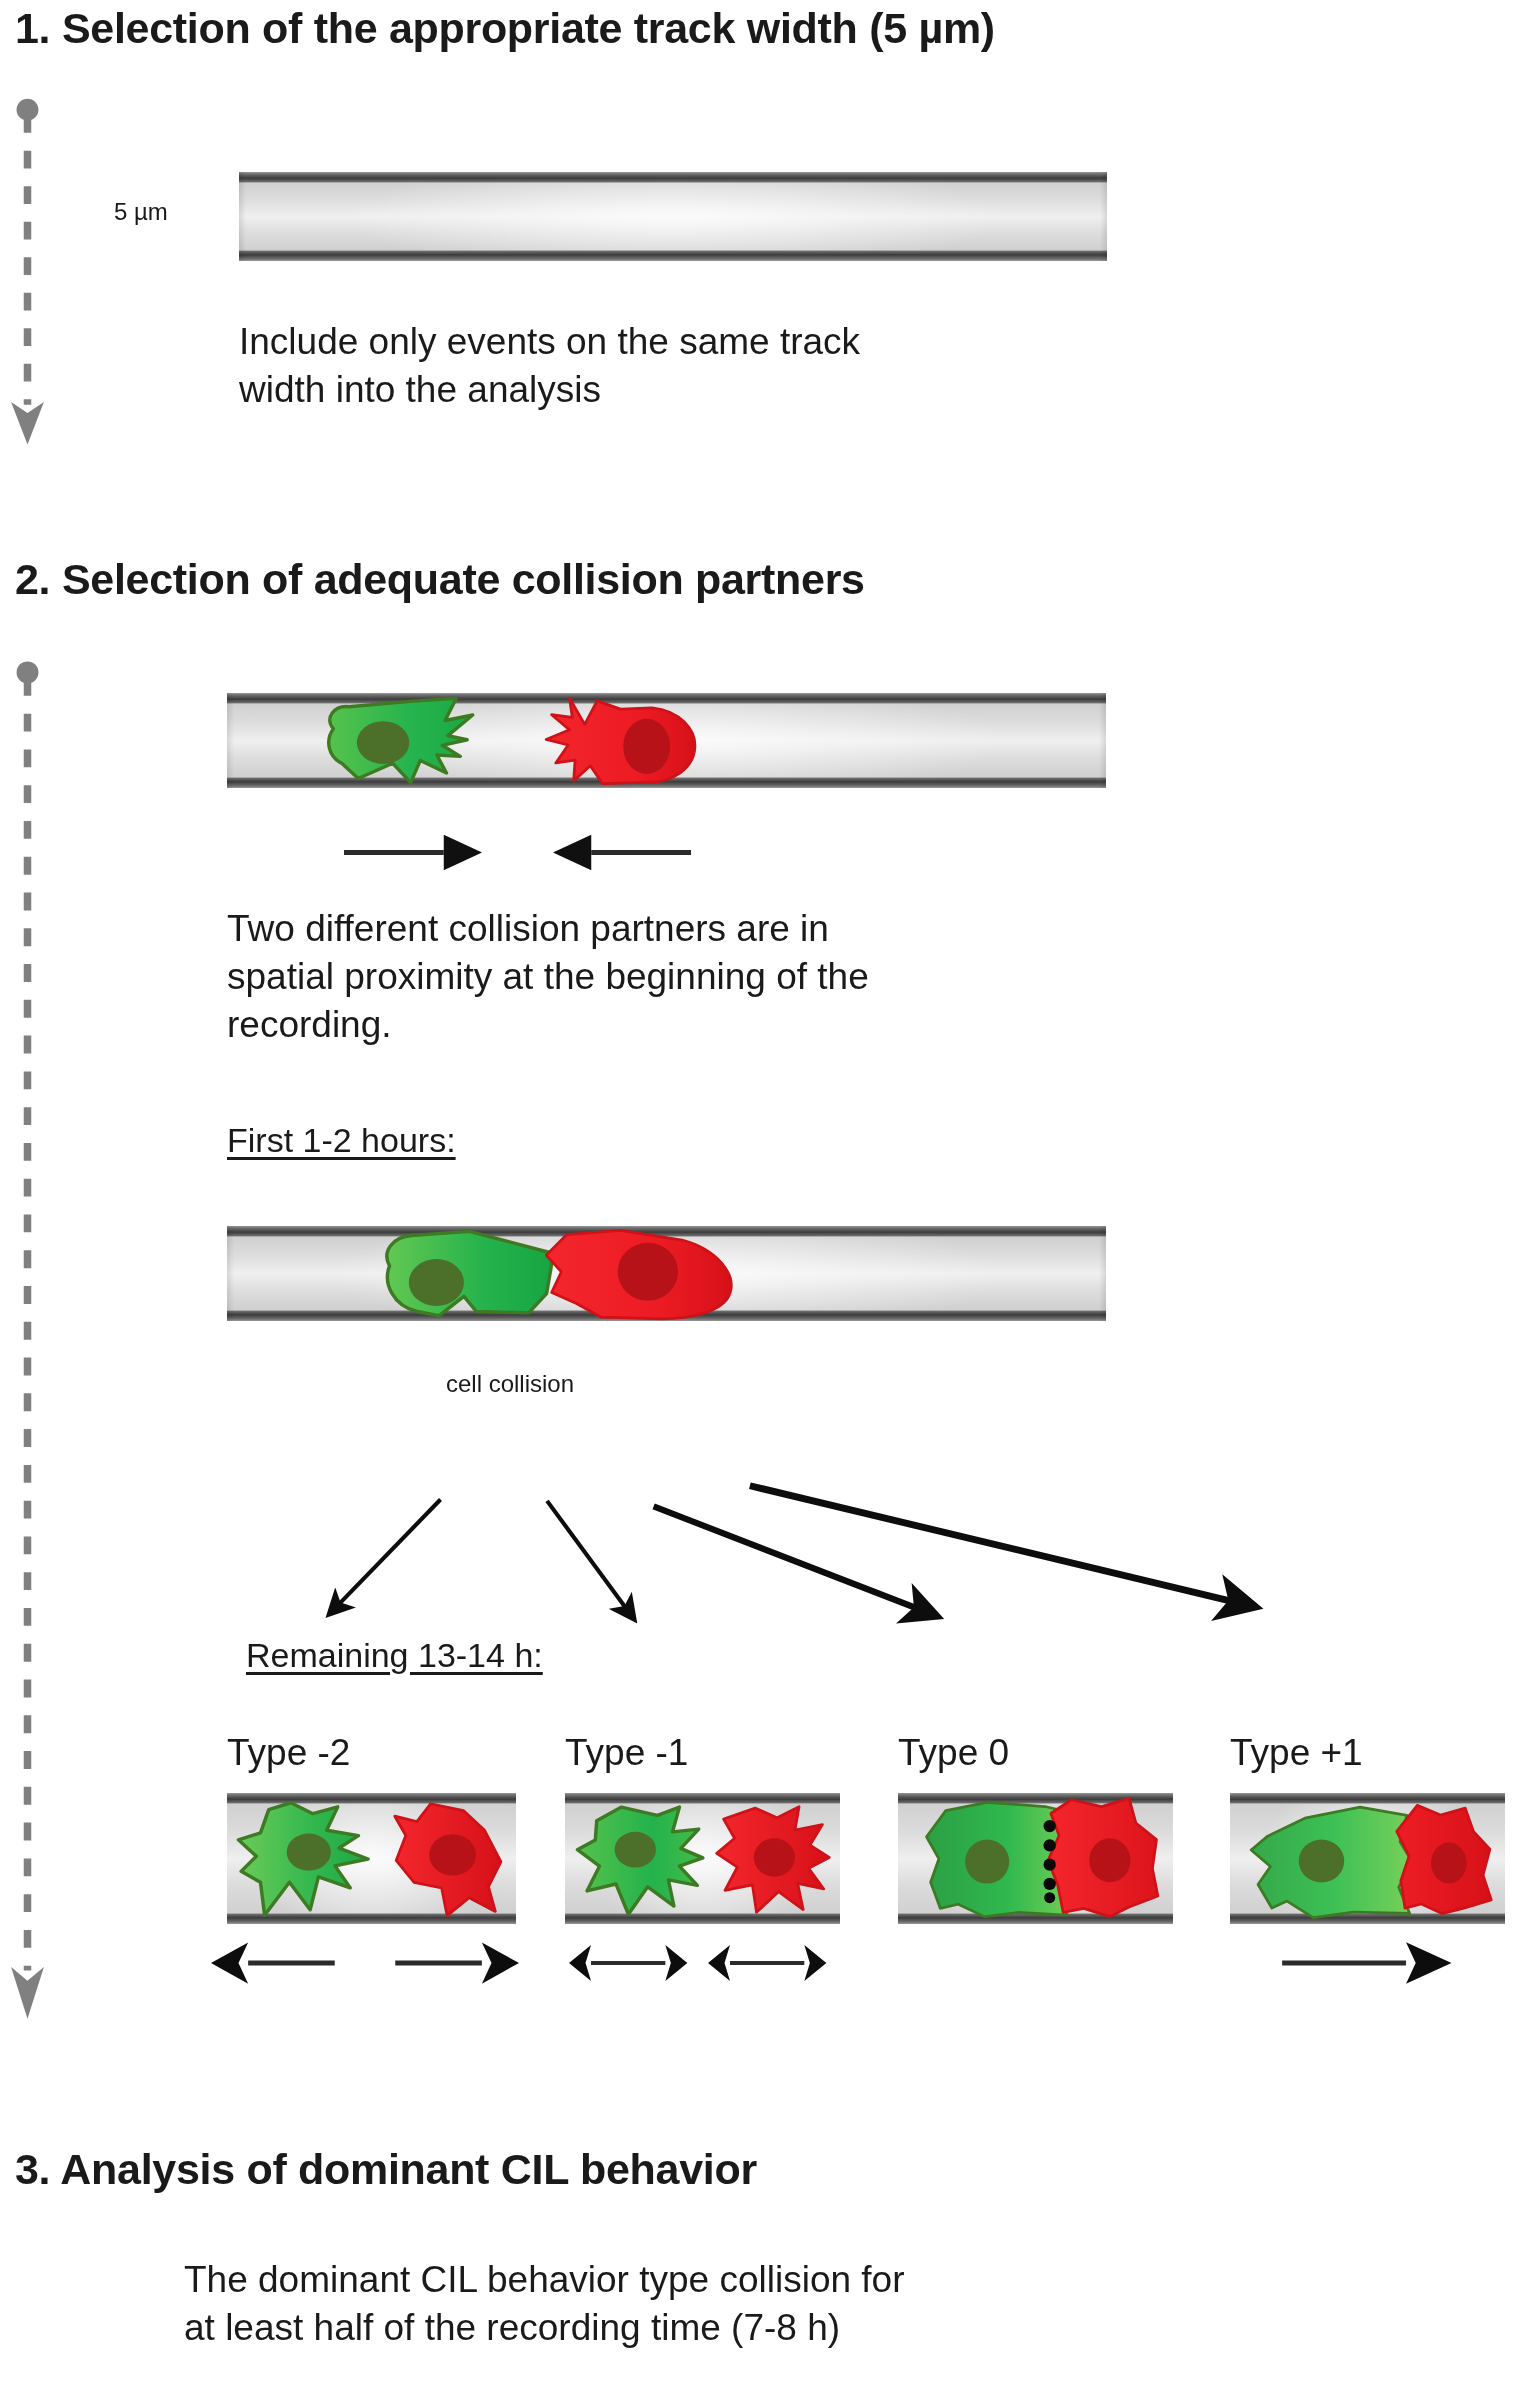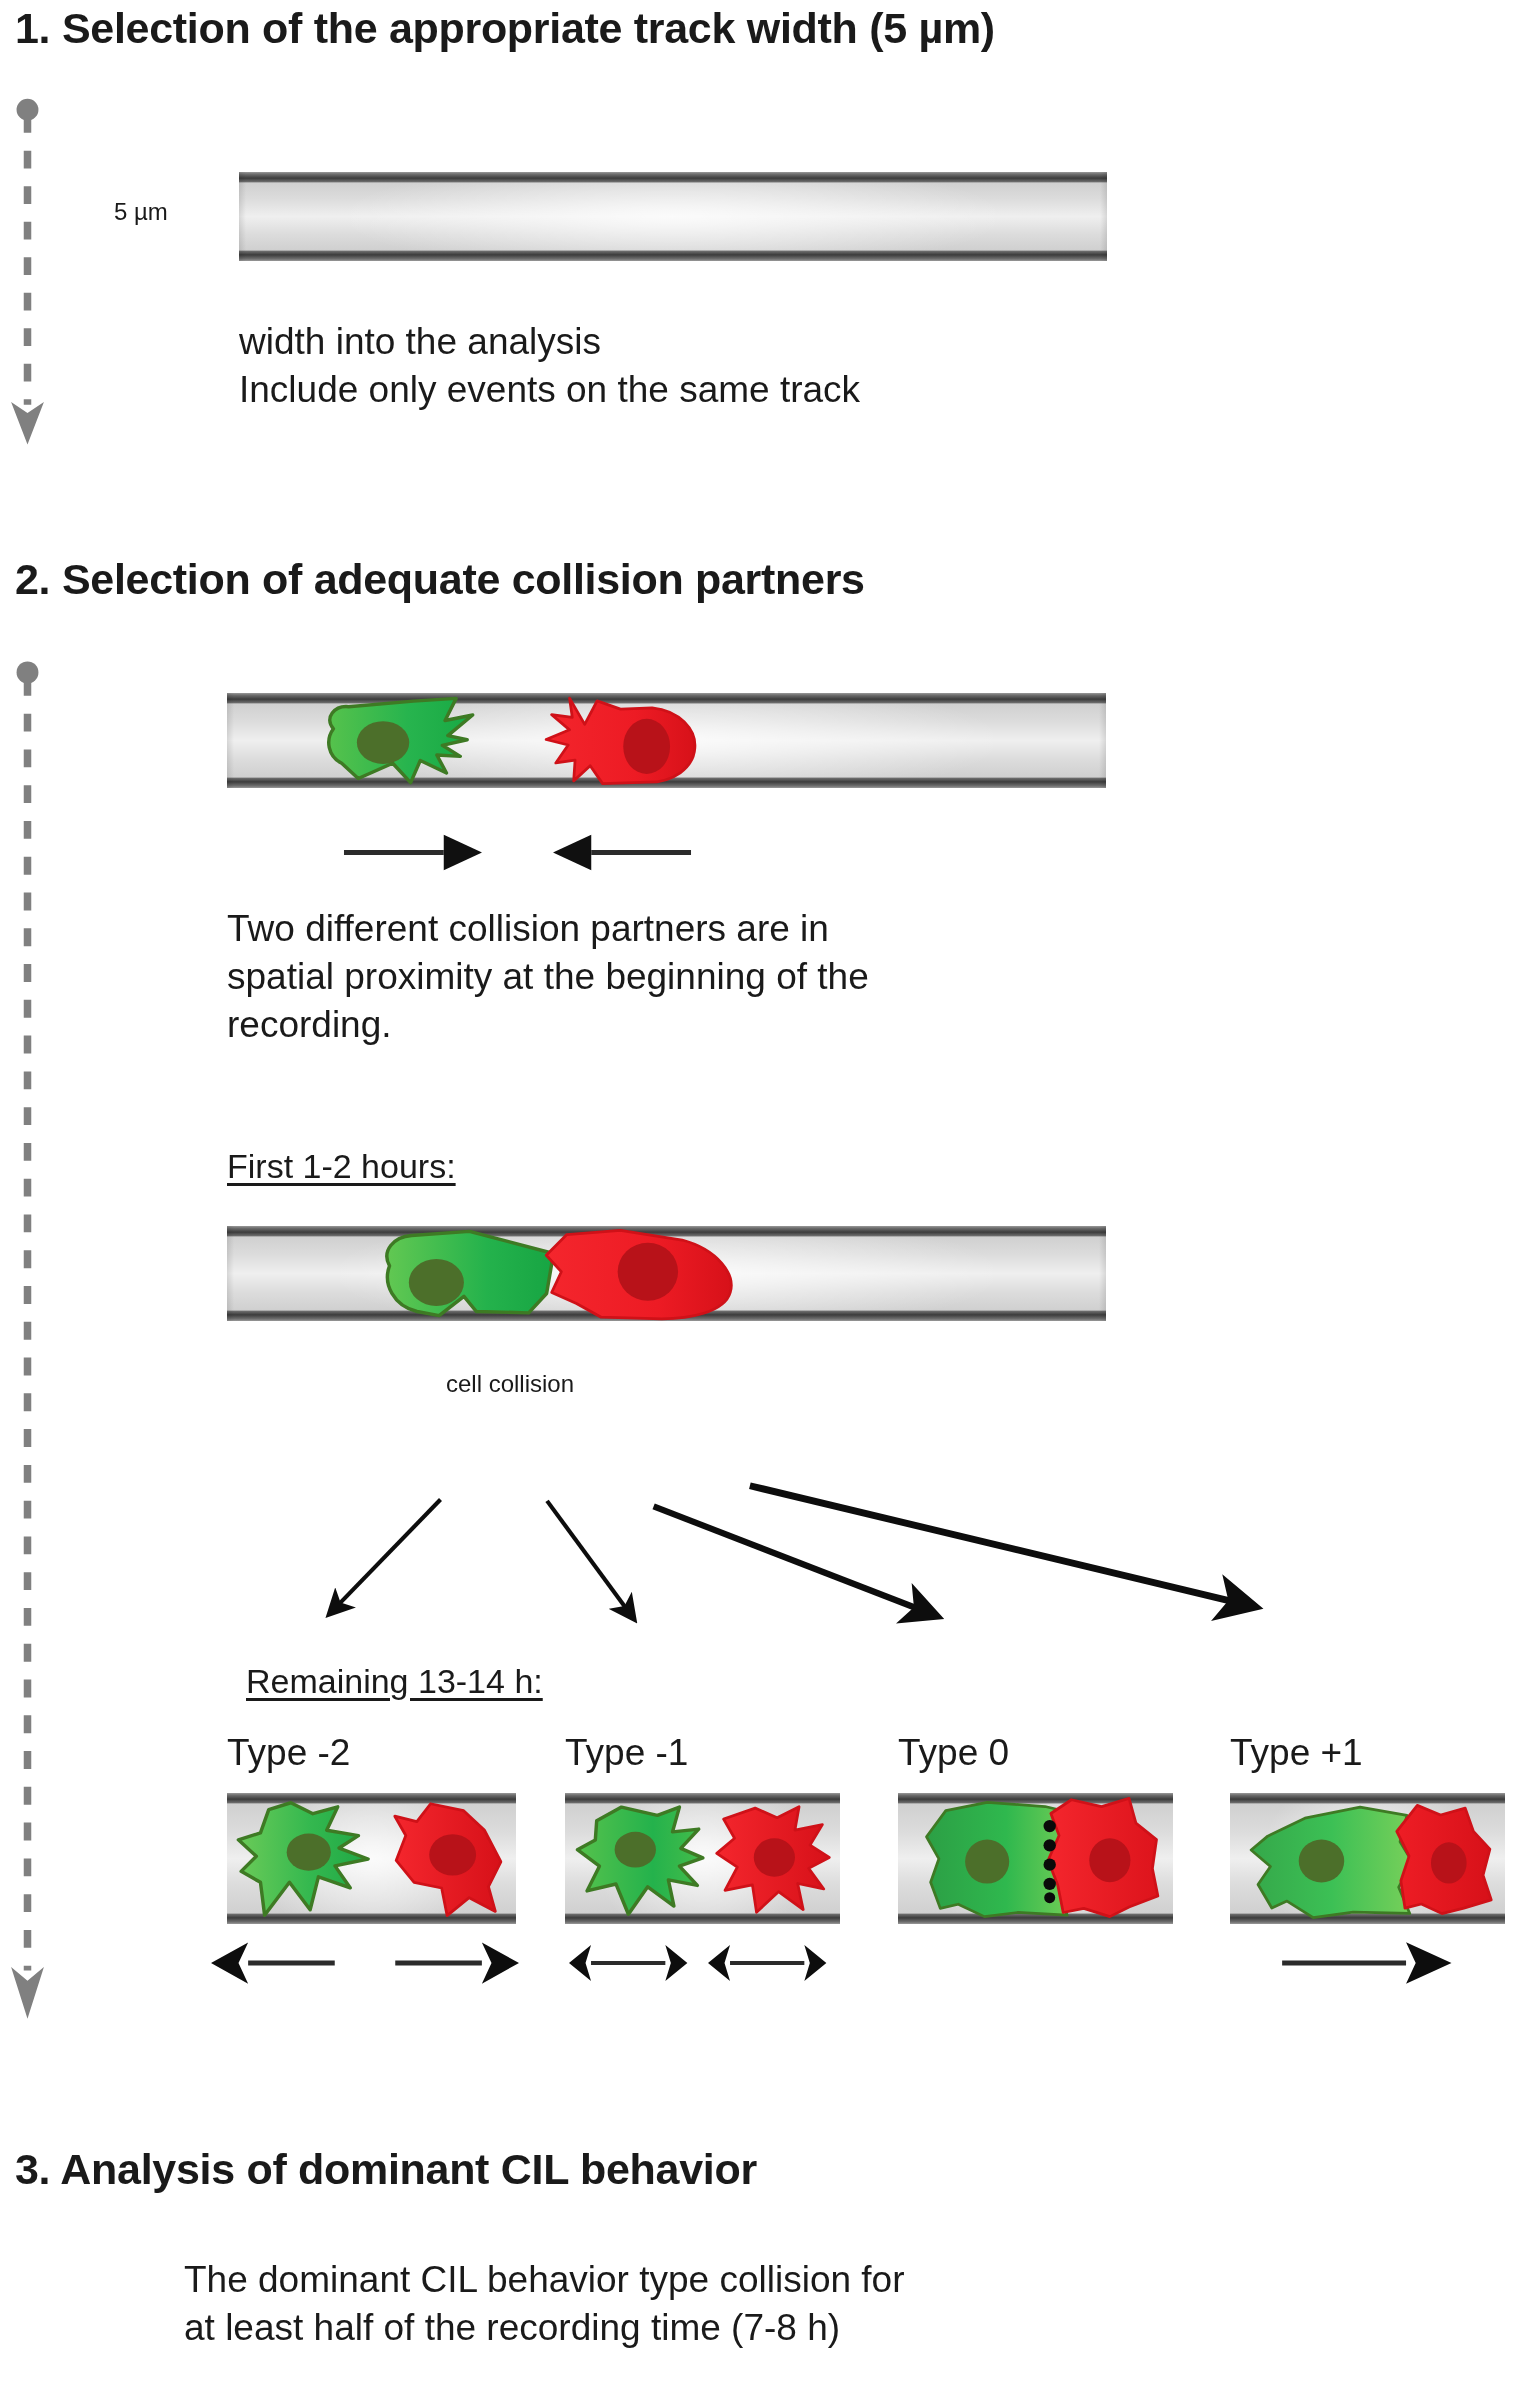--- a/index.html
+++ b/index.html
@@ -18,21 +18,21 @@
   }
 
   
   .para{
     font-size:37px;line-height:1.30;
     text-align:justify;text-justify:inter-word;
   }
   .nowrap{white-space:nowrap;}
   .u-label{
     font-size:34px;text-decoration:underline;
-    text-underline-offset:4.8px;white-space:nowrap;margin-top:26px;
+    text-underline-offset:4.8px;white-space:nowrap;
   }
   .plain-label{font-size:24px;white-space:nowrap;}
   .type-label{font-size:37px;font-weight:normal;white-space:nowrap;text-align:left;}
 
   
   .track{
     position:absolute;
     background:
       linear-gradient(to bottom,
         #9a9a9a 0px,#6e6e6e 2.1px,#3c3c3c 6.2px,#6a6a6a 9.6px,
@@ -81,22 +81,22 @@
 
 <div class="abs plain-label" style="left:114px;top:198px;">5 µm</div>
 
 <div class="track" style="left:239px;top:172px;width:868px;height:89px;">
   <div class="track-inner-shade"></div>
   <div class="track-side"></div>
   <div class="track-side r"></div>
 </div>
 
 <div class="abs para" style="left:239px;top:318px;width:868px;">
+  <div class="nowrap">Include  only  events  on  the  same  track</div>
   <div class="nowrap">width into the analysis</div>
-  <div class="nowrap">Include  only  events  on  the  same  track</div>
 </div>
 
 <div class="abs section-title" style="left:15px;top:557px;">2. Selection of adequate collision partners</div>
 
 <svg class="flowline" style="left:6.9px;top:660px;width:41px;height:1369px;" viewBox="0 0 60 1990" preserveAspectRatio="none">
   <circle cx="30" cy="18" r="16" fill="#808080"></circle>
   <line x1="30" y1="26" x2="30" y2="1905" stroke="#808080" stroke-width="11" stroke-dasharray="26 26" stroke-linecap="butt"></line>
   <path d="M30 1975 L6 1900 L30 1920 L54 1900 Z" fill="#808080"></path>
 </svg>
 

